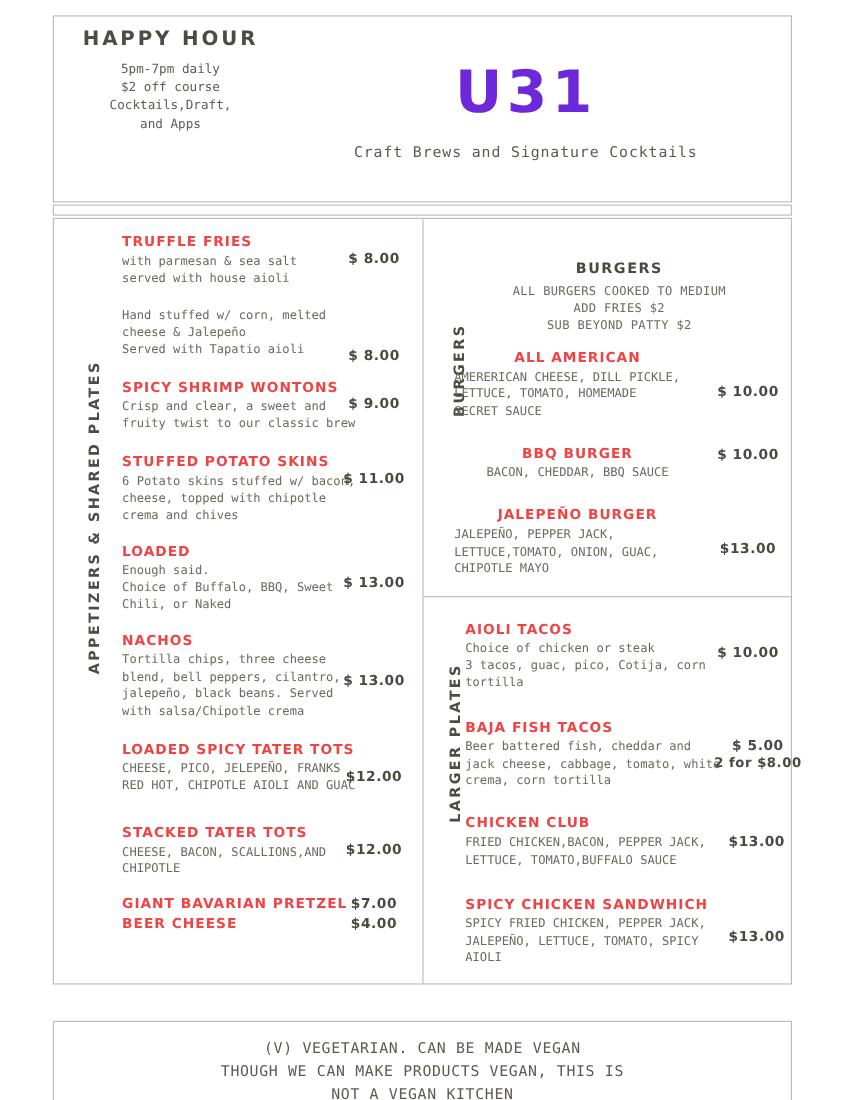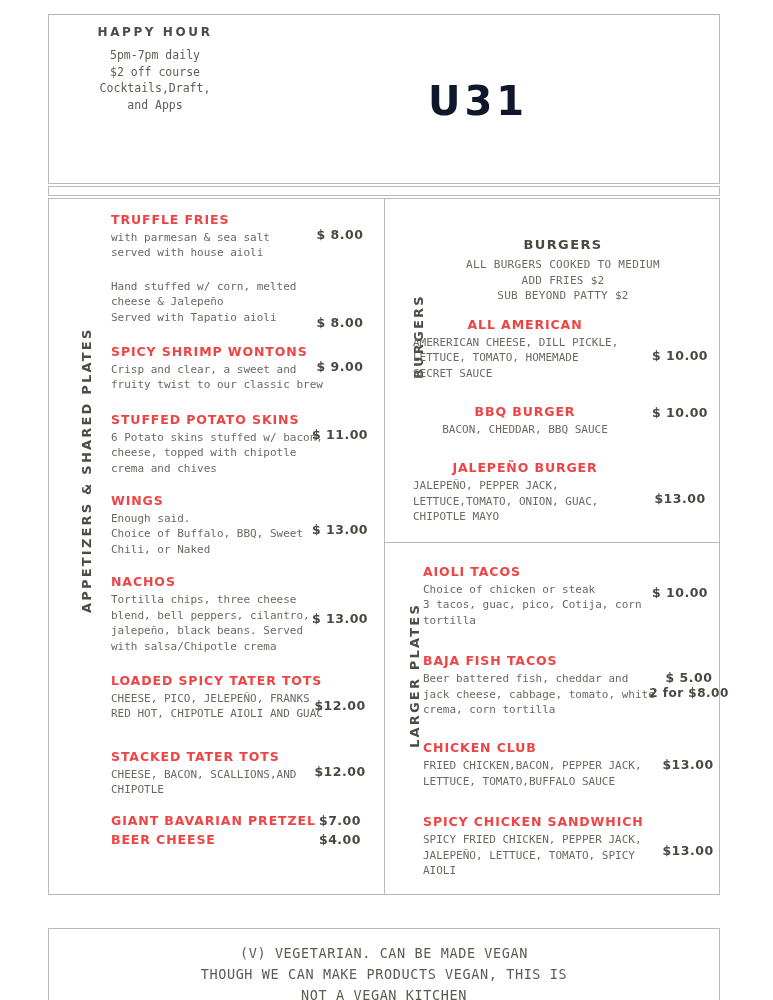--- a/index.html
+++ b/index.html
@@ -41,21 +41,21 @@
   .happy-hour {
     position: absolute;
     left: 26px;
     top: 10px;
     width: 160px;
     text-align: center;
   }
   .happy-hour-title {
     font-family: "DejaVu Sans", sans-serif;
     font-weight: bold;
-    font-size: 12px;
+    font-size: 18px;
     letter-spacing: 2.6px;
     color: #4d4b45;
     margin: 0 0 8px 0;
     white-space: nowrap;
   }
   .happy-hour-line {
     font-size: 11.5px;
     line-height: 16.5px;
     color: #5e5c55;
     white-space: nowrap;
@@ -64,25 +64,25 @@
   .brand-block {
     position: absolute;
     left: 186px;
     top: 44px;
     width: 486px;
     text-align: center;
   }
   .brand-title {
     font-family: "DejaVu Sans", sans-serif;
     font-weight: bold;
-    font-size: 40px;
+    font-size: 53px;
     letter-spacing: 4px;
-    color: #0f172a;
+    color: #6d28d9;
     line-height: 52px;
-    margin: 16px;
+    margin: 0;
   }
   .brand-sub {
     font-size: 13.5px;
     letter-spacing: 0.8px;
     color: #5c5a53;
     margin-top: 20px;
   }
 
   
   .col-left {
@@ -237,20 +237,21 @@
     <div class="happy-hour">
       <div class="happy-hour-title">HAPPY HOUR</div>
       <div class="happy-hour-line">5pm-7pm daily</div>
       <div class="happy-hour-line">$2 off course</div>
       <div class="happy-hour-line">Cocktails,Draft,</div>
       <div class="happy-hour-line">and Apps</div>
     </div>
 
     <div class="brand-block">
       <div class="brand-title">U31</div>
+      <div class="brand-sub">Craft Brews and Signature Cocktails</div>
     </div>
 
   </div>
 
   <div class="frame spacer-box"></div>
 
   <div class="frame main-box">
 
     <div class="col-left">
       <div class="vlabel vlabel-apps">APPETIZERS &amp; SHARED PLATES</div>
@@ -274,21 +275,21 @@
           <div class="item-price">$ 9.00</div>
         </div>
 
         <div class="item" style="margin-bottom:16px;">
           <div class="item-name">STUFFED POTATO SKINS</div>
           <div class="item-desc" style="width:216px;">6 Potato skins stuffed w/ bacon,<br>cheese, topped with chipotle<br>crema and chives</div>
           <div class="item-price">$ 11.00</div>
         </div>
 
         <div class="item" style="margin-bottom:16px;">
-          <div class="item-name">WINGS</div>
+          <div class="item-name">LOADED</div>
           <div class="item-desc">Enough said.<br>Choice of Buffalo, BBQ, Sweet<br>Chili, or Naked</div>
           <div class="item-price" style="top:30px;">$ 13.00</div>
         </div>
 
         <div class="item" style="margin-bottom:18px;">
           <div class="item-name">NACHOS</div>
           <div class="item-desc">Tortilla chips, three cheese<br>blend, bell peppers, cilantro,<br>jalepeño, black beans. Served<br>with salsa/Chipotle crema</div>
           <div class="item-price" style="top:38px;">$ 13.00</div>
         </div>
 

